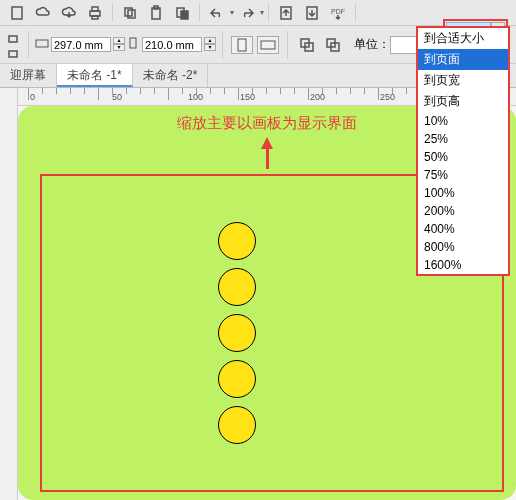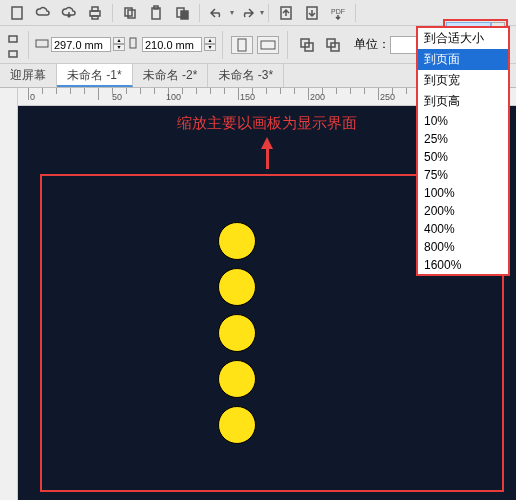--- a/index.html
+++ b/index.html
@@ -23,21 +23,21 @@
 .zoom-dropdown .opt { padding: 2px 6px; font-size: 12px; cursor: pointer; }
 .zoom-dropdown .opt.highlight { background: #1e6fd6; color: #fff; }
 .tabs-row { background: #e8e8e8; display: flex; height: 24px; border-bottom: 1px solid #bbb; }
 .tab { padding: 3px 10px; font-size: 12px; border-right: 1px solid #ccc; cursor: pointer; color: #444; }
 .tab.active { background: #fff; border-bottom: 2px solid #4a90d9; }
 .ruler-h { height: 18px; background: #f0f0f0; border-bottom: 1px solid #ccc; position: relative; font-size: 9px; color: #555; margin-left: 18px; }
 .ruler-h .tick { position: absolute; top: 0; border-left: 1px solid #999; height: 6px; }
 .ruler-h .tick.major { height: 12px; }
 .ruler-h .label { position: absolute; top: 4px; }
 .ruler-v { width: 18px; position: absolute; left: 0; top: 88px; bottom: 0; background: #f0f0f0; border-right: 1px solid #ccc; }
-.workspace { position: absolute; left: 18px; top: 106px; right: 0; bottom: 0; background: #0f172a; }
+.workspace { position: absolute; left: 18px; top: 106px; right: 0; bottom: 0; background: #bef264; border-radius: 15px; }
 .annotation { position: absolute; top: 8px; left: 50%; transform: translateX(-50%); color: #e63c3c; font-size: 15px; font-weight: 500; text-align: center; z-index: 10; }
 .arrow-down { width: 0; height: 0; border-left: 6px solid transparent; border-right: 6px solid transparent; border-bottom: 12px solid #e63c3c; margin: 4px auto 0; }
 .arrow-stem { width: 3px; height: 20px; background: #e63c3c; margin: 0 auto; }
 .red-frame { position: absolute; left: 22px; top: 68px; right: 12px; bottom: 8px; border: 2px solid #e63c3c; }
 .circle { width: 38px; height: 38px; border-radius: 50%; background: #ffe316; border: 1px solid #000; position: absolute; left: 200px; }
 .unit-dd { height: 18px; border: 1px solid #aaa; font-size: 11px; width: 70px; position: relative; background: #fff; display: flex; align-items: center; padding: 0 4px; cursor: pointer; }
 .unit-dd::after { content: "▾"; position: absolute; right: 3px; font-size: 9px; color: #666; }
 .small-icon { width: 14px; height: 14px; }
 </style>
 </head>
@@ -205,38 +205,37 @@
   <div class="opt">200%</div>
   <div class="opt">400%</div>
   <div class="opt">800%</div>
   <div class="opt">1600%</div>
 </div>
 
 <div class="tabs-row">
   <div class="tab">迎屏幕</div>
   <div class="tab active">未命名 -1*</div>
   <div class="tab">未命名 -2*</div>
-  <div class="tab">未命名 -3*</div>
 </div>
 
 <div class="ruler-h" id="ruler-h">
     <div class="tick major" style="left: 10px;"></div>
     <div class="label" style="left: 12px;">0</div>
     <div class="tick" style="left: 24px;"></div>
     <div class="tick" style="left: 38px;"></div>
     <div class="tick" style="left: 52px;"></div>
     <div class="tick" style="left: 66px;"></div>
     <div class="tick major" style="left: 80px;"></div>
     <div class="label" style="left: 82px; padding-left: 12px;">50</div>
     <div class="tick" style="left: 94px;"></div>
     <div class="tick" style="left: 108px;"></div>
     <div class="tick" style="left: 122px;"></div>
     <div class="tick" style="left: 136px;"></div>
     <div class="tick major" style="left: 150px;"></div>
-    <div class="label" style="left: 148px;">100</div>
+    <div class="label" style="left: 170px;">100</div>
     <div class="tick" style="left: 164px;"></div>
     <div class="tick" style="left: 178px;"></div>
     <div class="tick" style="left: 192px;"></div>
     <div class="tick" style="left: 206px;"></div>
     <div class="tick major" style="left: 220px;"></div>
     <div class="label" style="left: 222px;">150</div>
     <div class="tick" style="left: 234px;"></div>
     <div class="tick" style="left: 248px;"></div>
     <div class="tick" style="left: 262px;"></div>
     <div class="tick" style="left: 276px;"></div>

